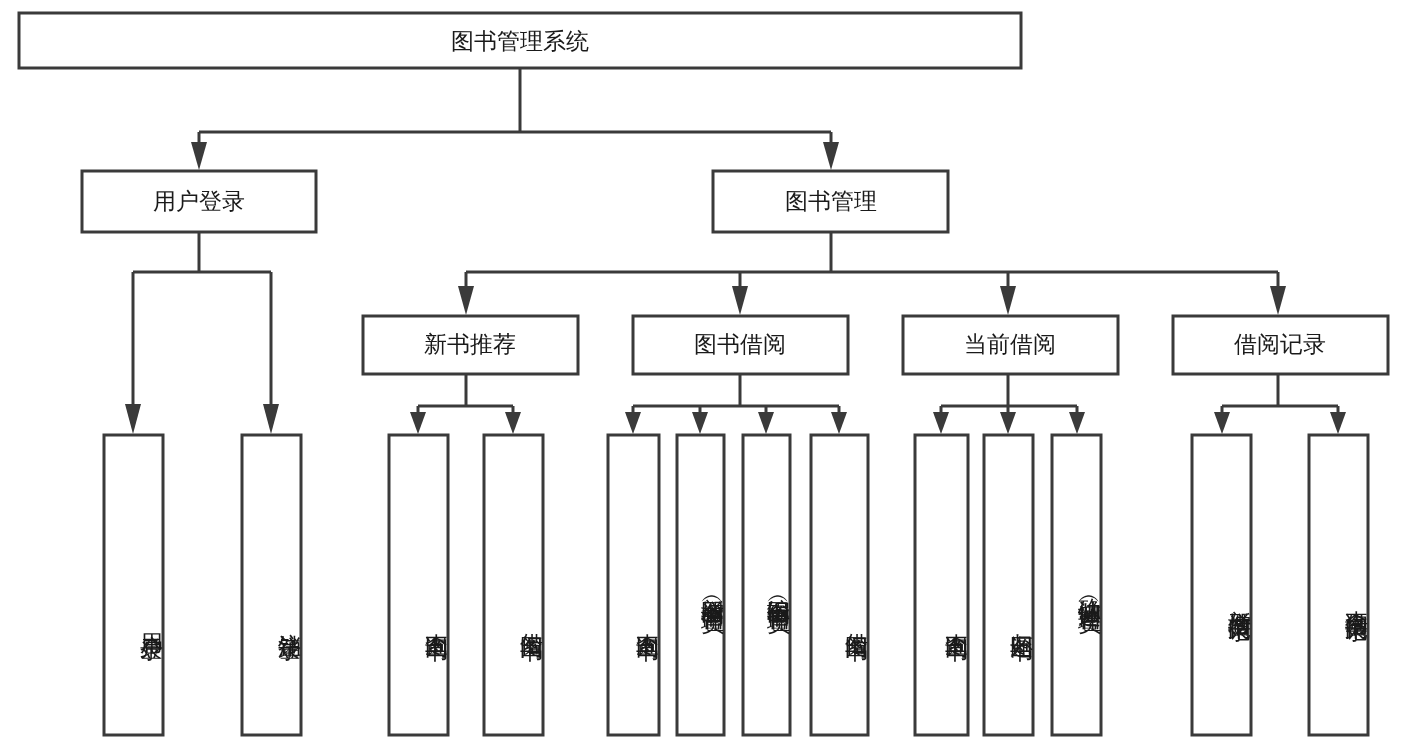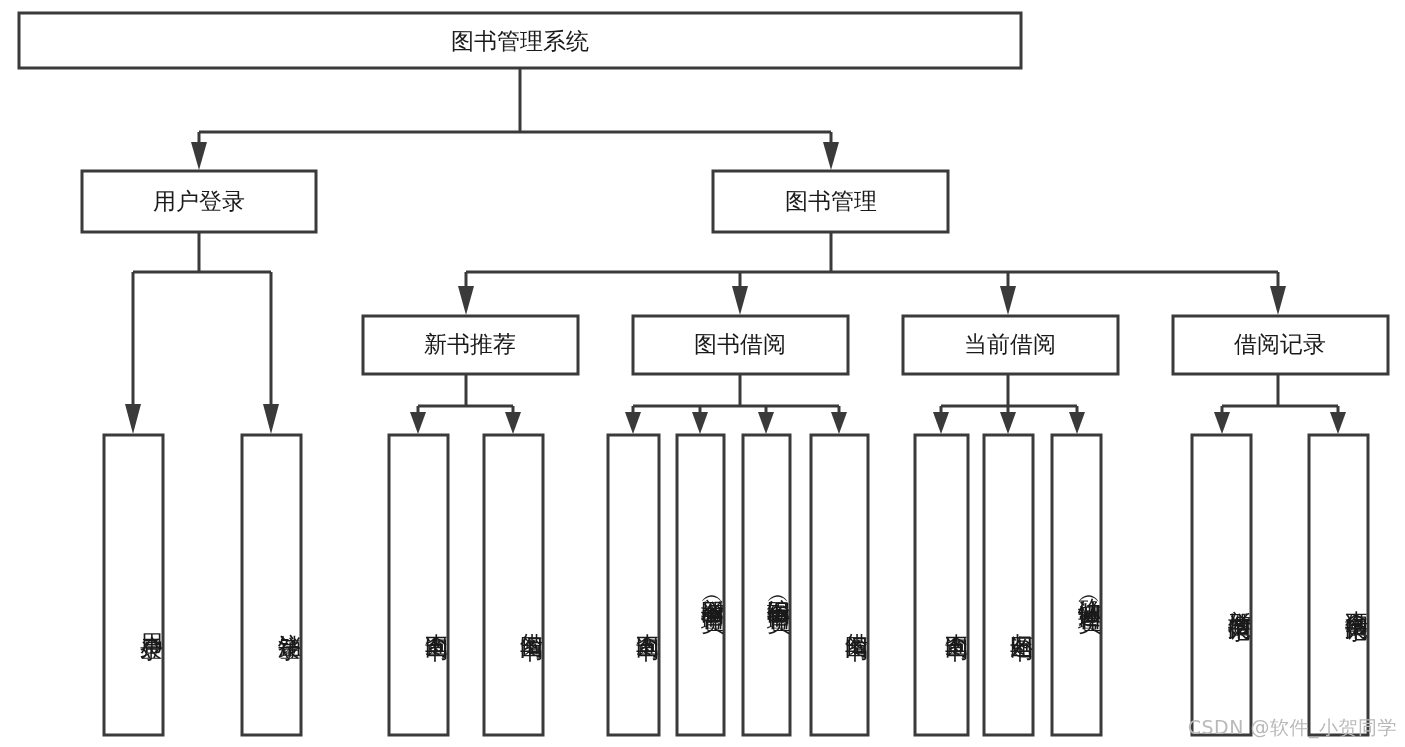--- a/index.html
+++ b/index.html
@@ -215,15 +215,14 @@
   <div class="node-label-v" style="left:743px; top:443px; width:47px; height:292px;">编辑图书（管理员）</div>
   <div class="node-label-v" style="left:811px; top:503px; width:57px; height:232px;">借阅图书</div>
 
   <div class="node-label-v" style="left:915px; top:503px; width:53px; height:232px;">查询图书</div>
   <div class="node-label-v" style="left:984px; top:503px; width:49px; height:232px;">归还图书</div>
   <div class="node-label-v" style="left:1052px; top:443px; width:49px; height:292px;">确认归还（管理员）</div>
 
   <div class="node-label-v" style="left:1192px; top:461px; width:59px; height:274px;">新增借阅记录</div>
   <div class="node-label-v" style="left:1309px; top:461px; width:59px; height:274px;">查询借阅记录</div>
 
-  <div class="watermark">CSDN @软件_小贺同学</div>
 
 </div>
 
 </body></html>

